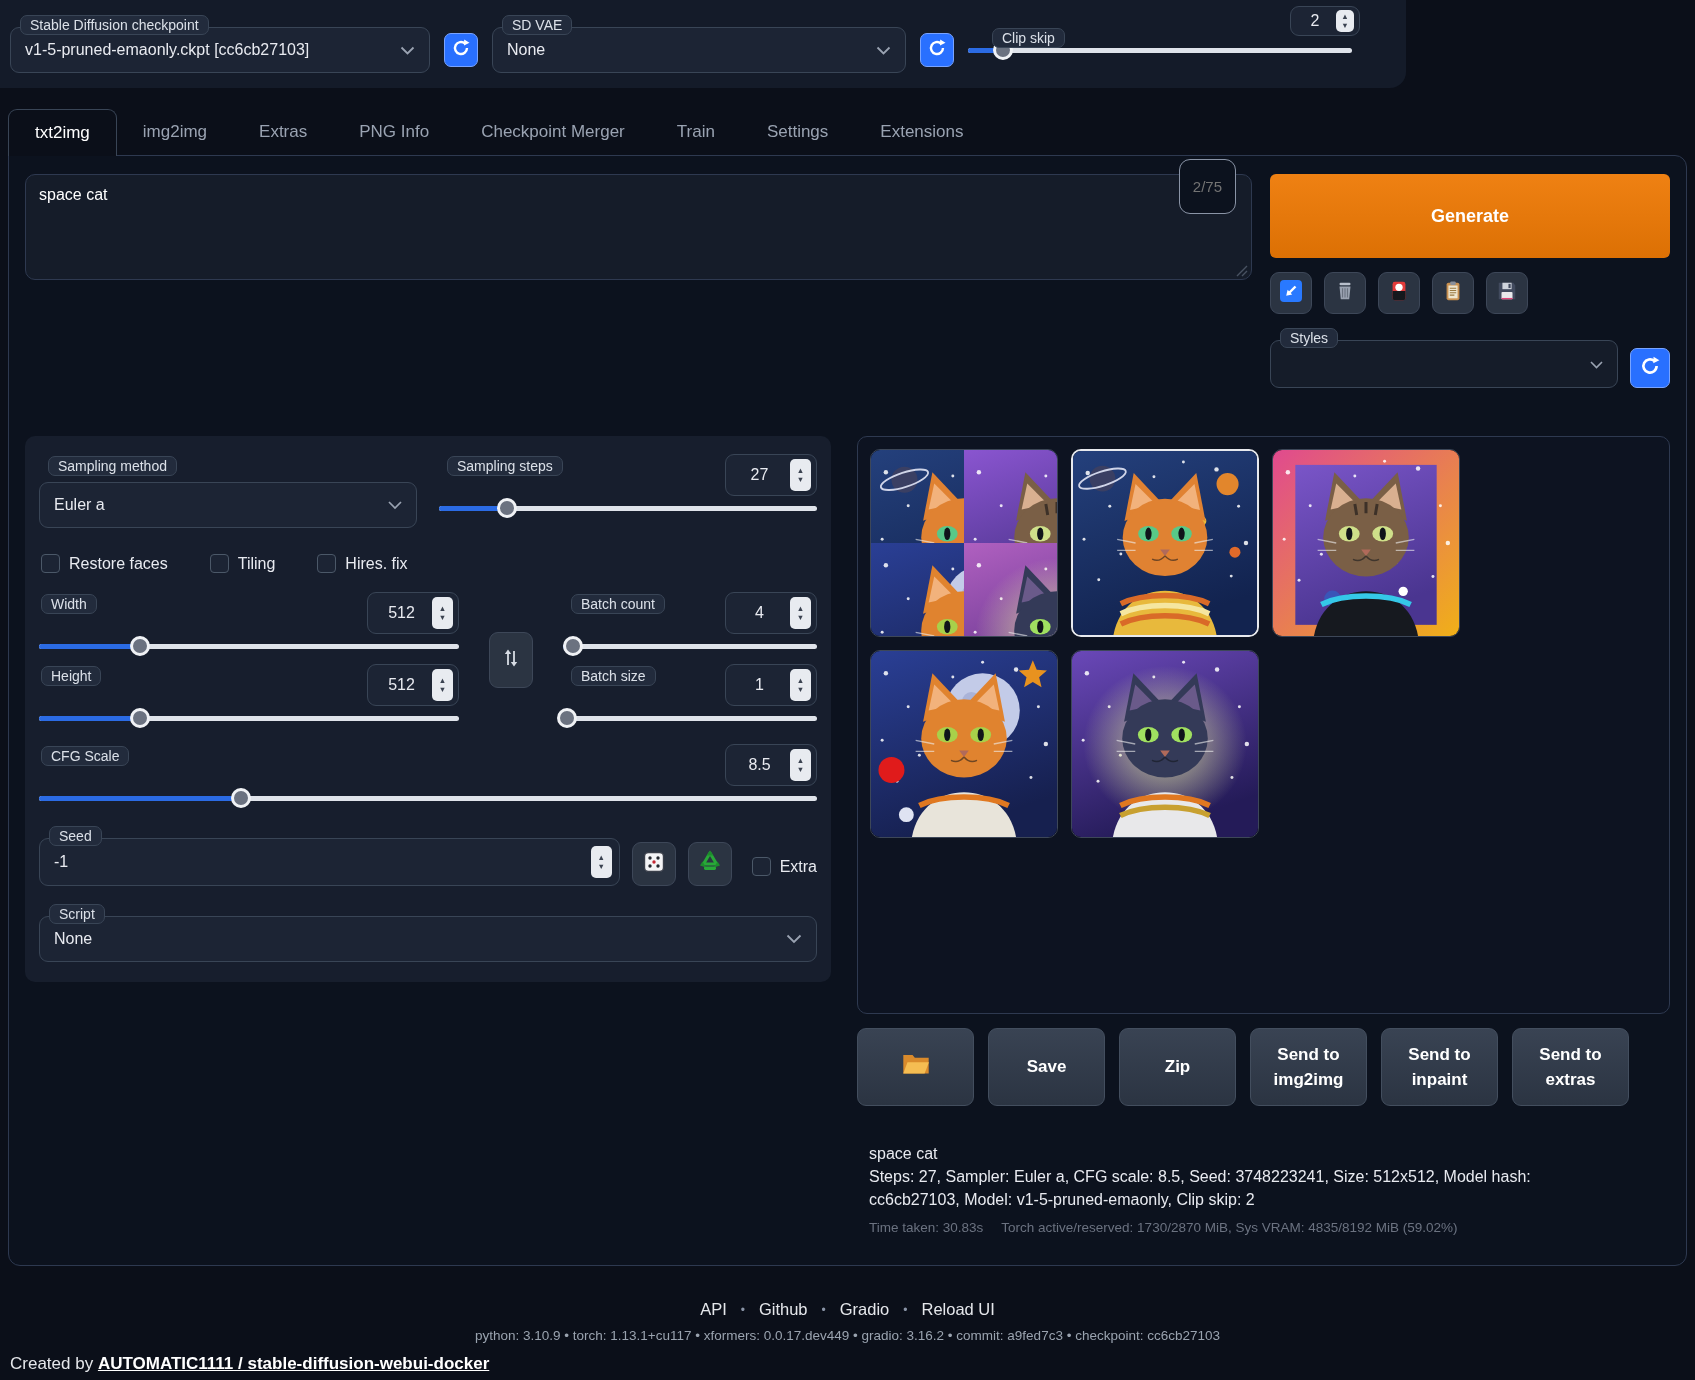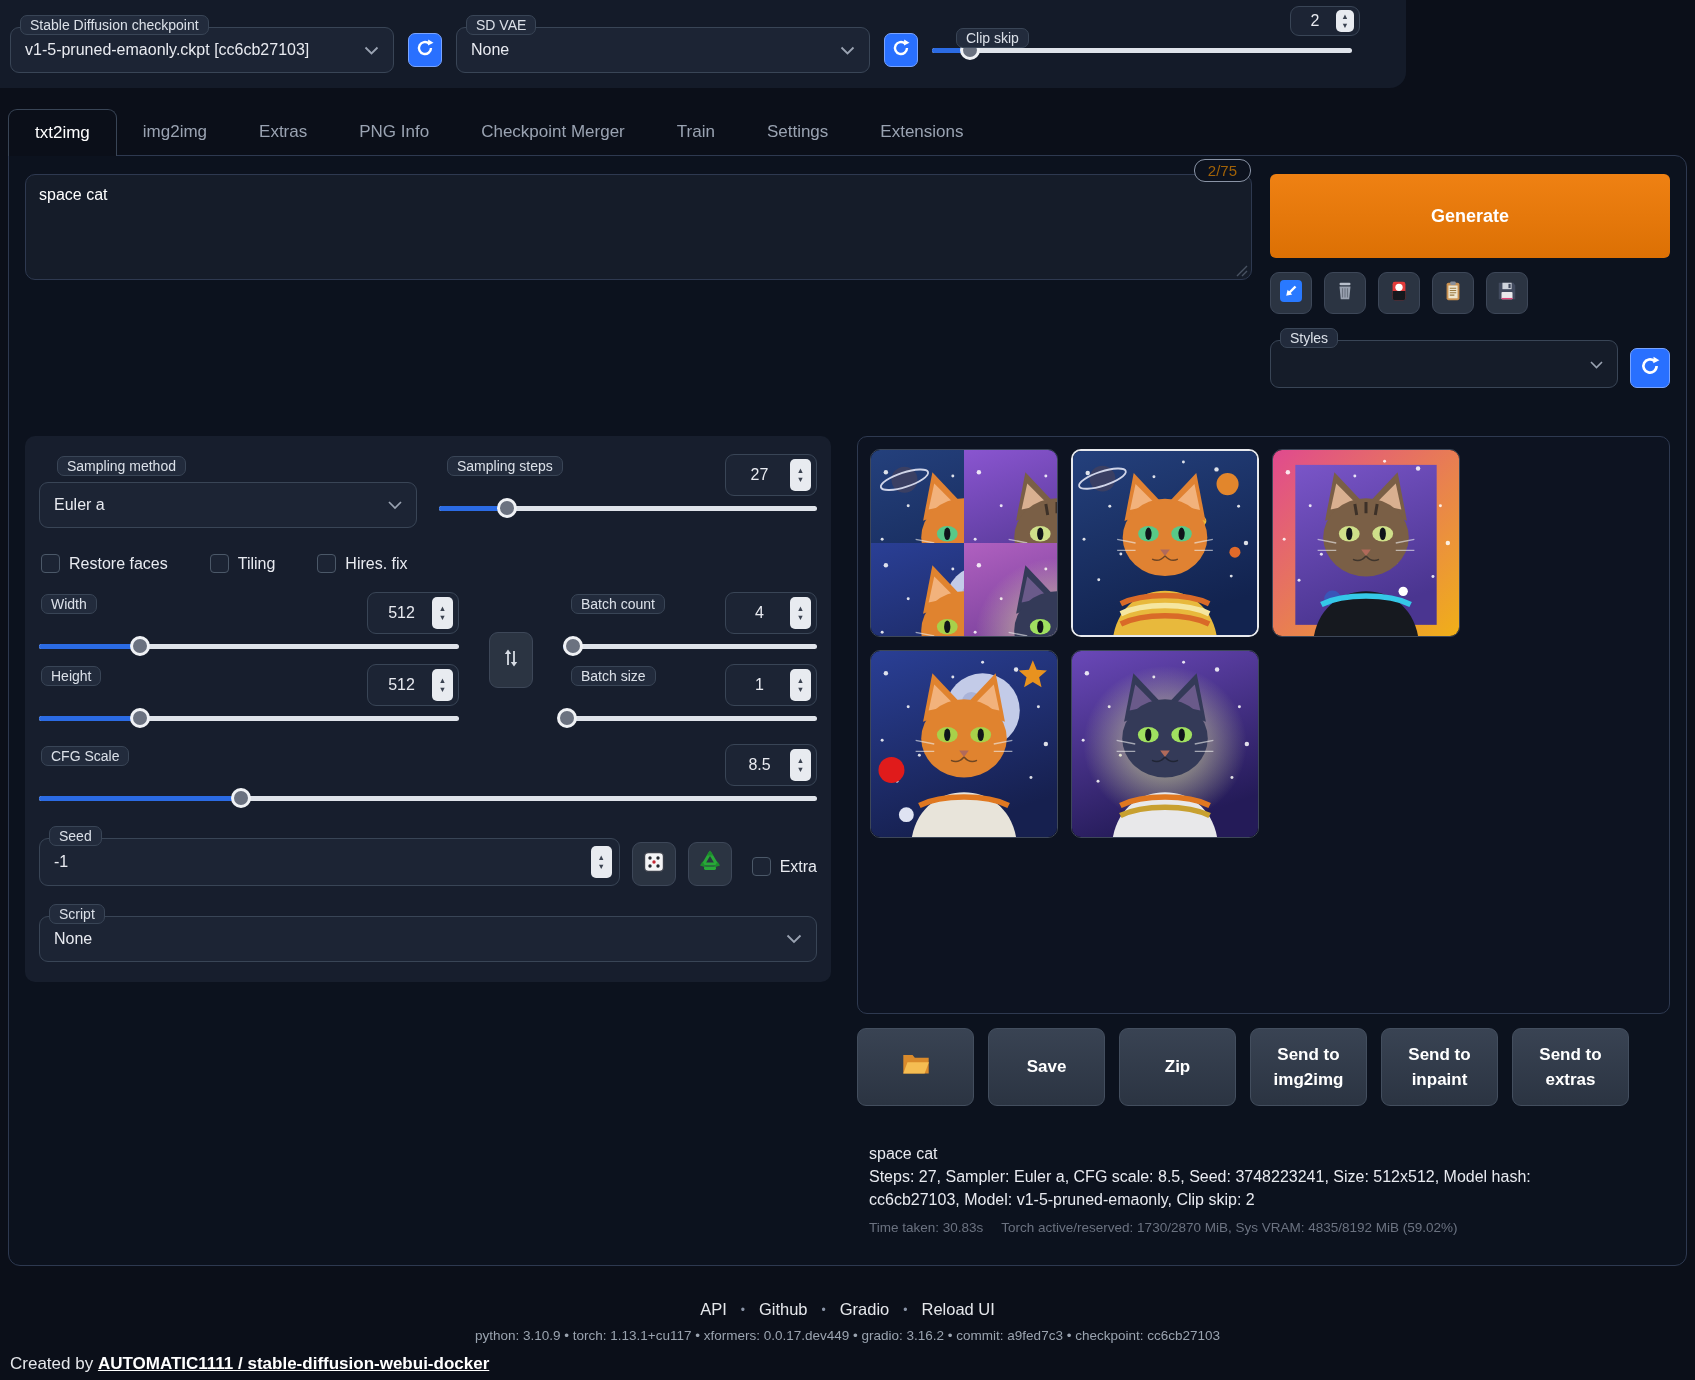--- a/index.html
+++ b/index.html
@@ -51,22 +51,22 @@
   
   .mainpanel{margin:0 8px;border:1px solid var(--border2);border-radius:0 12px 12px 12px;
     background:#0c121e;padding:18px 16px 14px 16px;position:relative}
   .prompt-row{display:flex;gap:18px}
   .prompt-col{flex:1;display:flex;flex-direction:column;gap:34px}
   .tbox{position:relative;background:#151c29;border:1px solid var(--border2);border-radius:10px;
     padding:11px 13px;font-size:16px;color:#fff;cursor:text}
   .tbox.prompt{height:106px}
   .tbox.negative{height:84px;color:#5d6675}
   .rhandle{position:absolute;right:3px;bottom:3px;width:13px;height:13px;opacity:.75}
-  .counter{position:absolute;top:-15px;right:1px;background:#0c121e;border:1px solid #8a94a6;
-    border-radius:11px;padding:2px 13px;font-size:15px;color:#a16207;z-index:2}
+  .counter{position:absolute;top:-15px;right:16px;background:#0c121e;border:1px solid #8a94a6;
+    border-radius:11px;padding:18px 13px;font-size:15px;color:#737373;z-index:2}
   .gen-col{width:400px;display:flex;flex-direction:column}
   .generate{height:84px;border:none;border-radius:6px;cursor:pointer;
     background:linear-gradient(#ef8113,#dc7004);color:#fff;font-weight:bold;font-size:18px;
     font-family:inherit}
   .toolrow{display:flex;gap:12px;margin-top:14px}
   .toolbtn{width:42px;height:42px;border-radius:9px;background:#2b3442;border:1px solid #3d4758;
     display:flex;align-items:center;justify-content:center;cursor:pointer}
   .styles-row{display:flex;align-items:center;gap:12px;margin-top:26px}
   .styles-dd{position:relative;flex:1;height:56px}
   .styles-dd .select{height:48px;background:#151c29}
@@ -123,21 +123,21 @@
   .flinks .lnk{cursor:pointer}
   .flinks .sep{color:#8a94a6;font-size:12px}
   .fvers{margin-top:9px;font-size:13.5px;color:#9aa3af}
   .credit{position:absolute;left:10px;bottom:6px;font-size:17px;color:#e5e7eb}
   .credit a{color:#fff;text-decoration:underline;font-weight:bold;cursor:pointer}
 </style>
 </head>
 <body>
 
 <div class="topbar">
-  <div class="group" style="width:384px">
+  <div class="group" style="width:420px">
     <span class="chip">Stable Diffusion checkpoint</span>
     <div class="select">
       <span class="val">v1-5-pruned-emaonly.ckpt [cc6cb27103]</span>
       <span class="chev">
         <svg width="15" height="9" viewBox="0 0 15 9">
             <polyline points="1.5,1.5 7.5,7.5 13.5,1.5" fill="none" stroke="#9aa3b2" stroke-width="1.8"></polyline>
           </svg>
       </span>
     </div>
   </div>
@@ -288,21 +288,21 @@
         </div>
       </div>
     </div>
   </div>
 
   <div class="content-row">
 
     <div class="params">
       <div class="p-row1">
         <div class="pgroup sampler">
-          <span class="head-chip" style="margin-left:18px">Sampling method</span>
+          <span class="head-chip" style="margin-left:9px">Sampling method</span>
           <div class="select">
             <span class="val">Euler a</span>
             <span class="chev">
               <svg width="14" height="9" viewBox="0 0 14 9">
                   <polyline points="1,1 7,7 13,1" fill="none" stroke="#9aa3b2" stroke-width="1.7"></polyline>
                 </svg>
             </span>
           </div>
         </div>
         <div class="pgroup steps">

